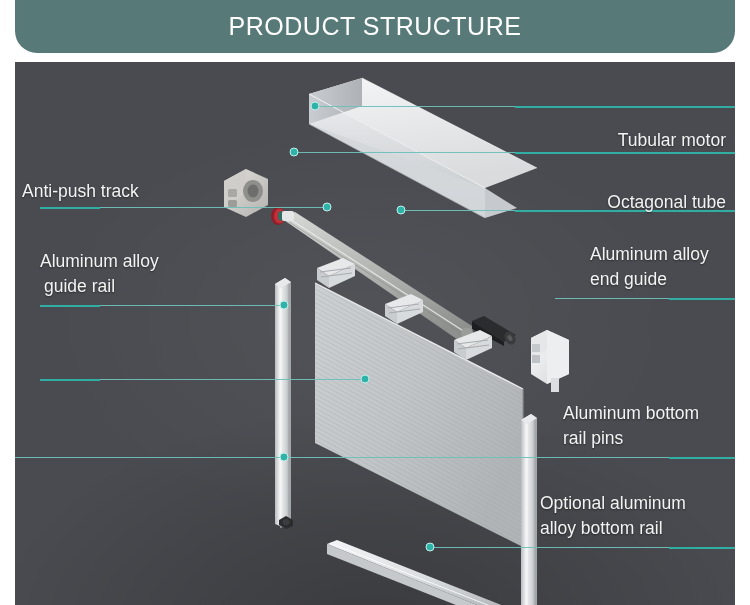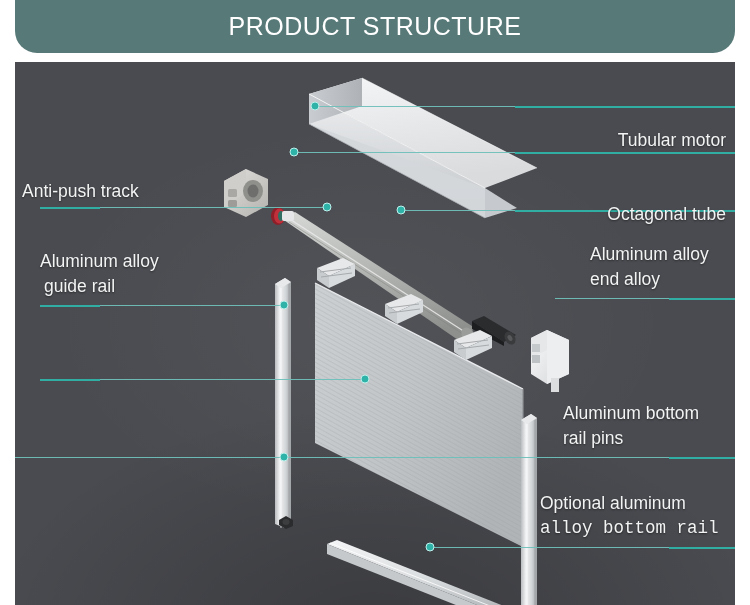--- a/index.html
+++ b/index.html
@@ -301,30 +301,30 @@
     <div class="lead" style="left:85px;top:243px;width:184px;"></div>
     <div class="dot" style="left:269px;top:243px;"></div>
 
     <div class="lead bright" style="left:25px;top:317px;width:60px;"></div>
     <div class="lead" style="left:85px;top:317px;width:265px;"></div>
     <div class="dot" style="left:350px;top:317px;"></div>
 
 
     <div class="lbl r" style="right:9px;top:68px;">Tubular motor</div>
 
-    <div class="lbl r" style="right:9px;top:142px;">Octagonal tube</div>
+    <div class="lbl r" style="right:9px;top:130px;">Octagonal tube</div>
 
     <div class="lbl" style="left:575px;top:182px;">Aluminum alloy</div>
-    <div class="lbl" style="left:575px;top:207px;">end alloy</div>
+    <div class="lbl" style="left:575px;top:207px;">end guide</div>
 
     <div class="lbl" style="left:548px;top:341px;">Aluminum bottom</div>
     <div class="lbl" style="left:548px;top:366px;">rail pins</div>
 
     <div class="lbl" style="left:525px;top:431px;">Optional aluminum</div>
-    <div class="lbl" style="left:525px;top:456px;font-family:Liberation Mono, monospace;">alloy bottom rail</div>
+    <div class="lbl" style="left:525px;top:456px;">alloy bottom rail</div>
 
     <div class="lbl" style="left:7px;top:119px;">Anti-push track</div>
 
     <div class="lbl" style="left:25px;top:189px;">Aluminum alloy</div>
     <div class="lbl" style="left:29px;top:214px;">guide rail</div>
 
 
   </div>
 </div>
 

